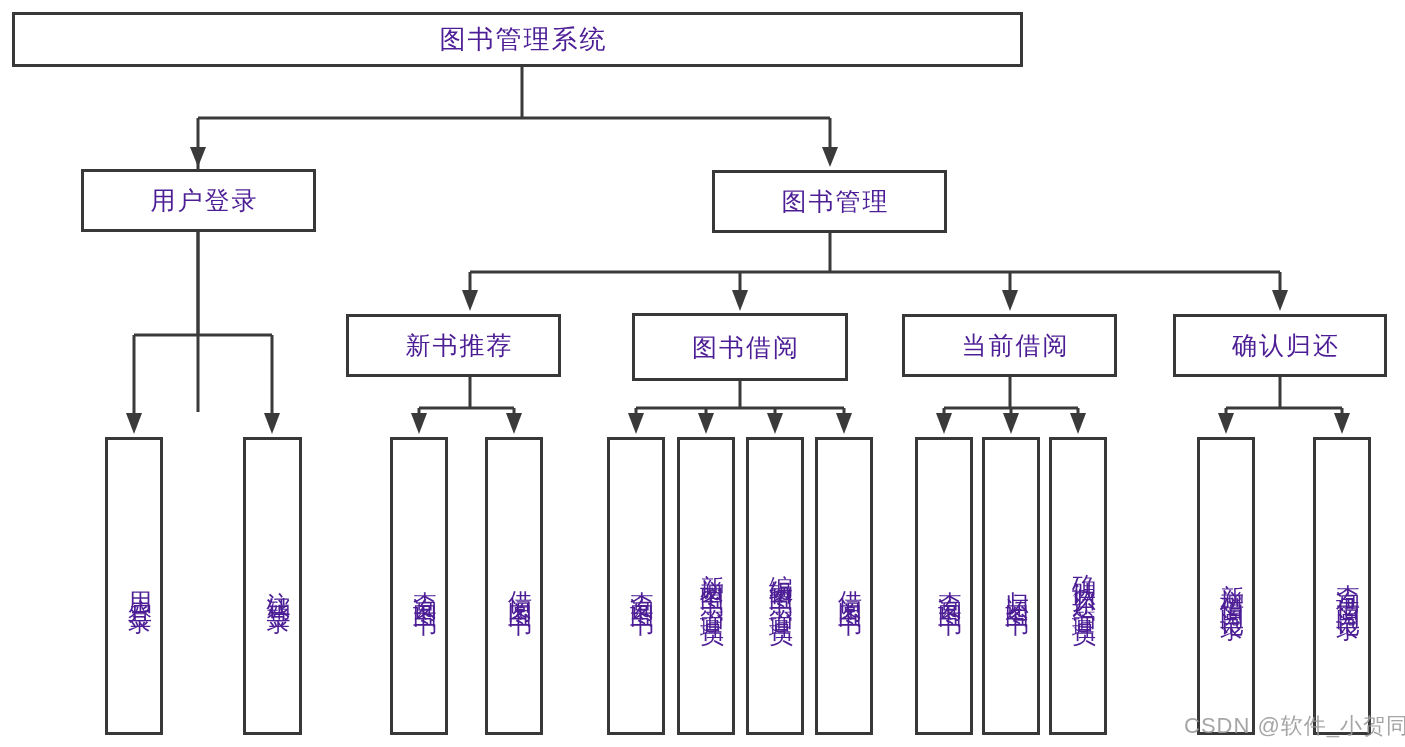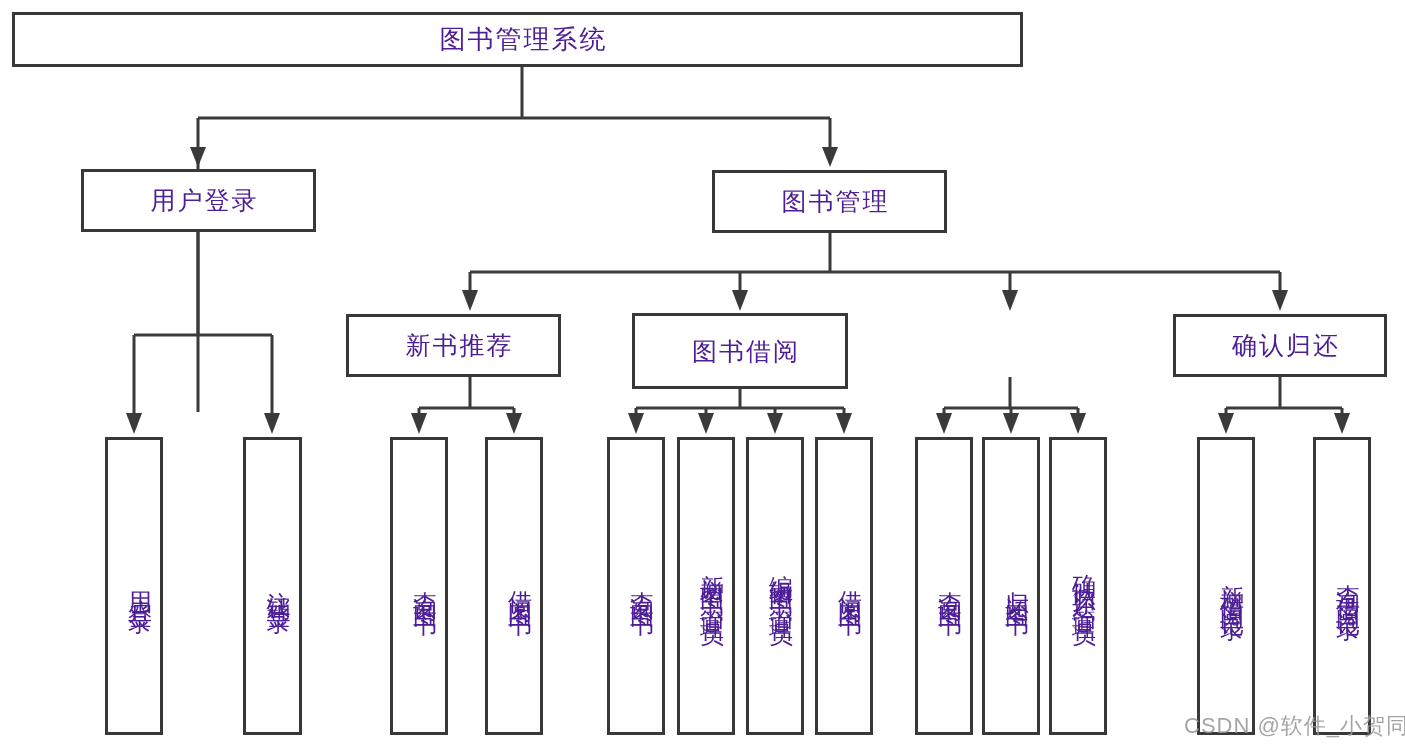--- a/index.html
+++ b/index.html
@@ -105,22 +105,25 @@
   <div class="node" style="left:81px;top:169px;width:235px;height:63px">
     <span>用户登录</span>
   </div>
   <div class="node" style="left:712px;top:170px;width:235px;height:63px">
     <span>图书管理</span>
   </div>
 
   <div class="node" style="left:346px;top:314px;width:215px;height:63px">
     <span>新书推荐</span>
   </div>
-  <div class="node" style="left:632px;top:313px;width:216px;height:76px">
+  <div class="node" style="left:632px;top:313px;width:216px;height:68px">
     <span>图书借阅</span>
+  </div>
+  <div class="node" style="left:902px;top:314px;width:215px;height:63px">
+    <span>当前借阅</span>
   </div>
   <div class="node" style="left:1173px;top:314px;width:214px;height:63px">
     <span>确认归还</span>
   </div>
 
   <div class="node v" style="left:105px;top:437px;width:58px;height:298px">
     <span>用户登录</span>
   </div>
   <div class="node v" style="left:243px;top:437px;width:59px;height:298px">
     <span>注销登录</span>

